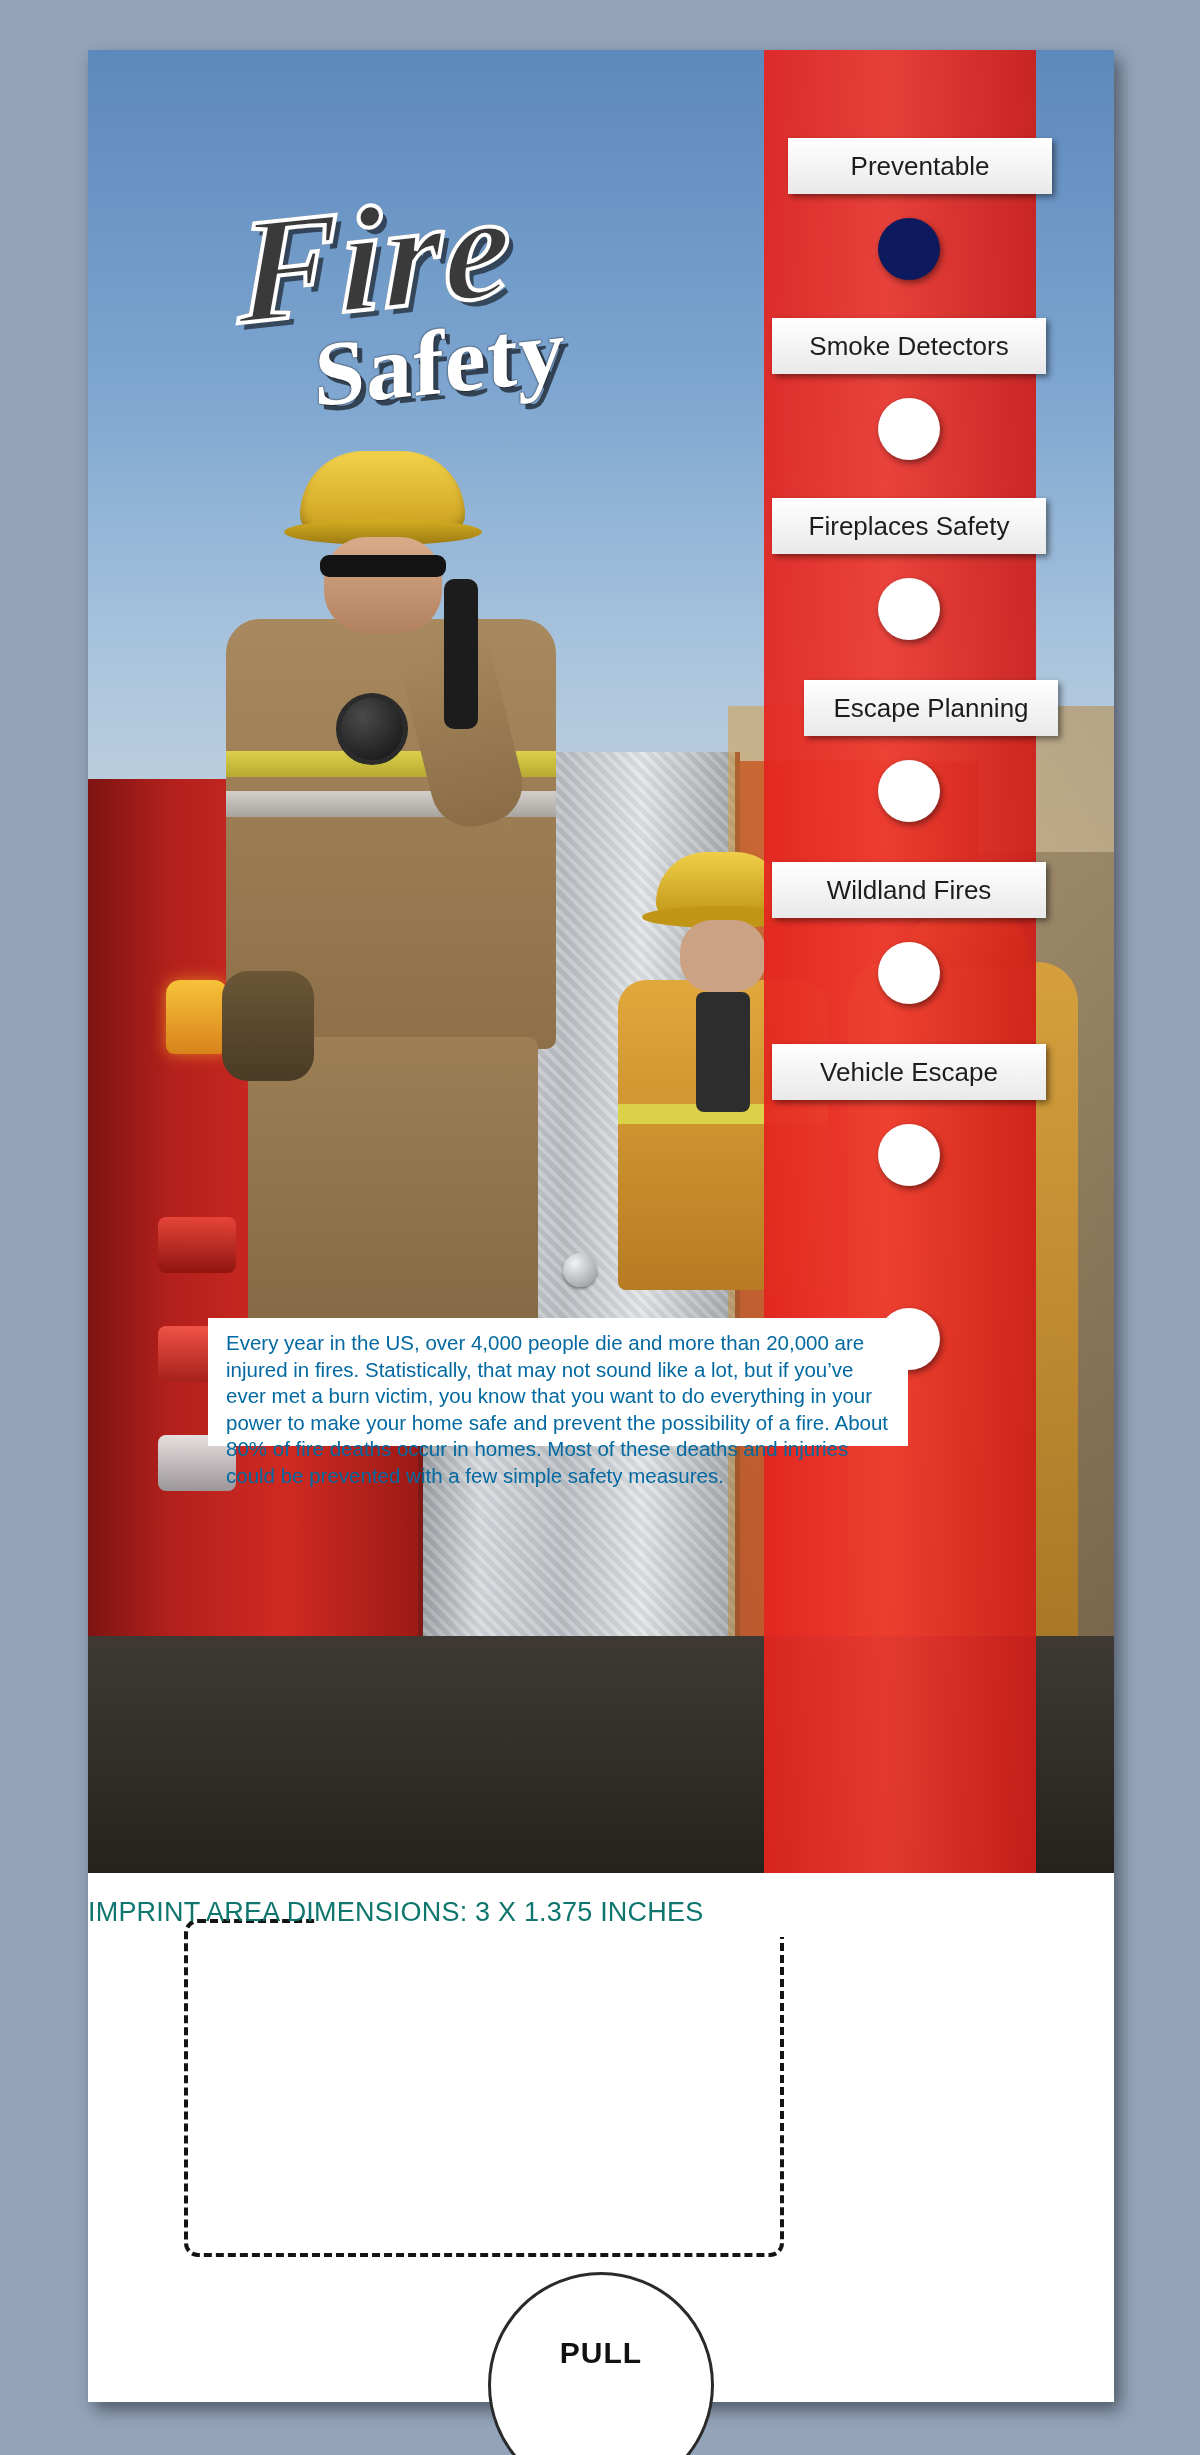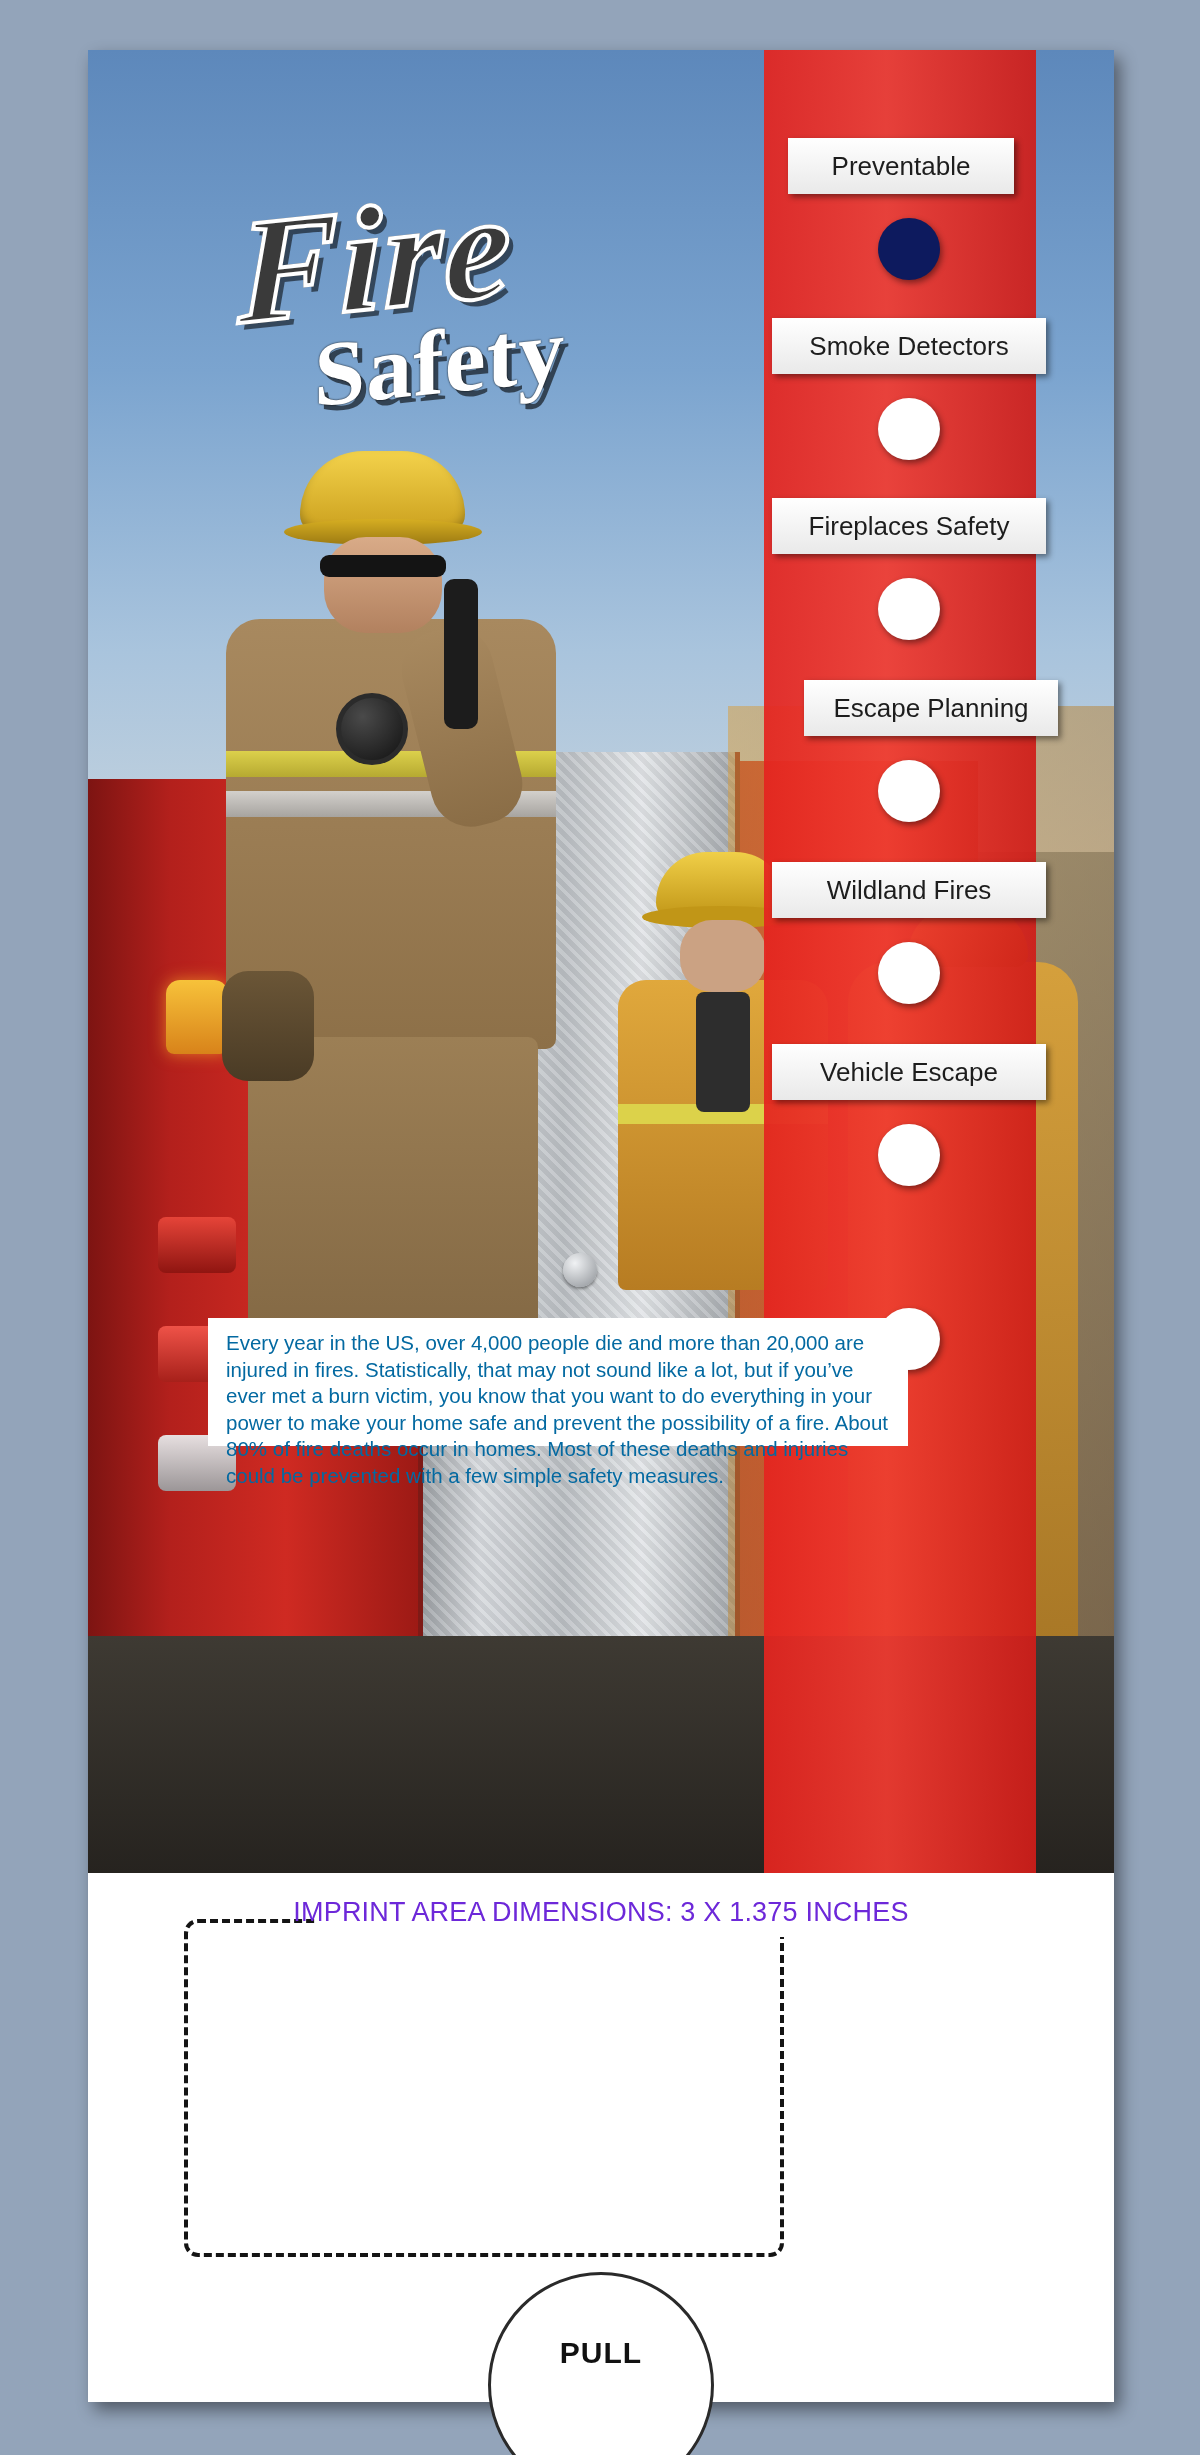--- a/index.html
+++ b/index.html
@@ -127,22 +127,22 @@
   
   .para{
     position:absolute;left:120px;top:1268px;width:700px;height:128px;
     background:#ffffff;padding:12px 18px;box-sizing:border-box;
     font-size:20.5px;line-height:26.5px;color:#0369a1;
   }
 
   
   .imprint-wrap{position:absolute;left:0;top:1823px;width:1026px;height:529px;background:#fff;}
   .imprint-label{
-    position:absolute;left:0;top:24px;width:100%;text-align:center;
-    font-size:27px;color:#6d28d9;letter-spacing:.2px;
+    position:absolute;left:0;top:24px;width:100%;text-align:left;
+    font-size:27px;color:#0f766e;letter-spacing:.2px;
   }
   .imprint-box{
     position:absolute;left:96px;top:46px;width:592px;height:330px;
     border:4px dashed #141414;border-radius:14px;
   }
   .imprint-label-mask{position:absolute;left:228px;top:30px;width:500px;height:34px;background:#fff;}
   .pull{
     position:absolute;left:50%;transform:translateX(-50%);bottom:-96px;
     width:220px;height:220px;border-radius:50%;border:3px solid #2a2a2a;background:#fff;
   }
@@ -197,21 +197,21 @@
 
       <div class="ground"></div>
 
       <div class="red-strip"></div>
 
       <div class="title">
         <div class="fire-word">Fire</div>
         <div class="safety-word">Safety</div>
       </div>
 
-      <div class="tab" style="left:700px;top:88px;width:226px;">Preventable</div>
+      <div class="tab" style="left:700px;top:88px;width:264px;">Preventable</div>
       <div class="dot filled" style="left:790px;top:168px;"></div>
 
       <div class="tab" style="left:684px;top:268px;width:274px;">Smoke Detectors</div>
       <div class="dot" style="left:790px;top:348px;"></div>
 
       <div class="tab" style="left:684px;top:448px;width:274px;">Fireplaces Safety</div>
       <div class="dot" style="left:790px;top:528px;"></div>
 
       <div class="tab" style="left:716px;top:630px;width:254px;text-align:center;">Escape Planning</div>
       <div class="dot" style="left:790px;top:710px;"></div>

